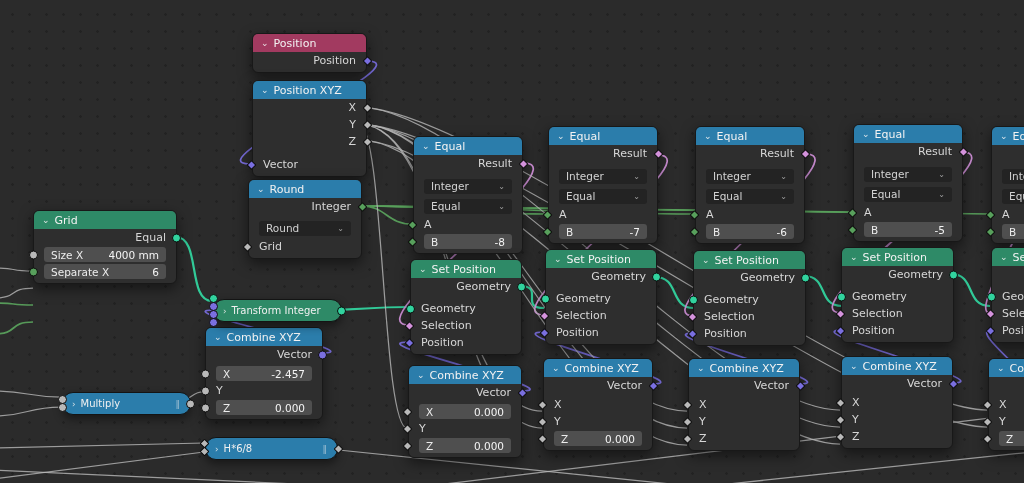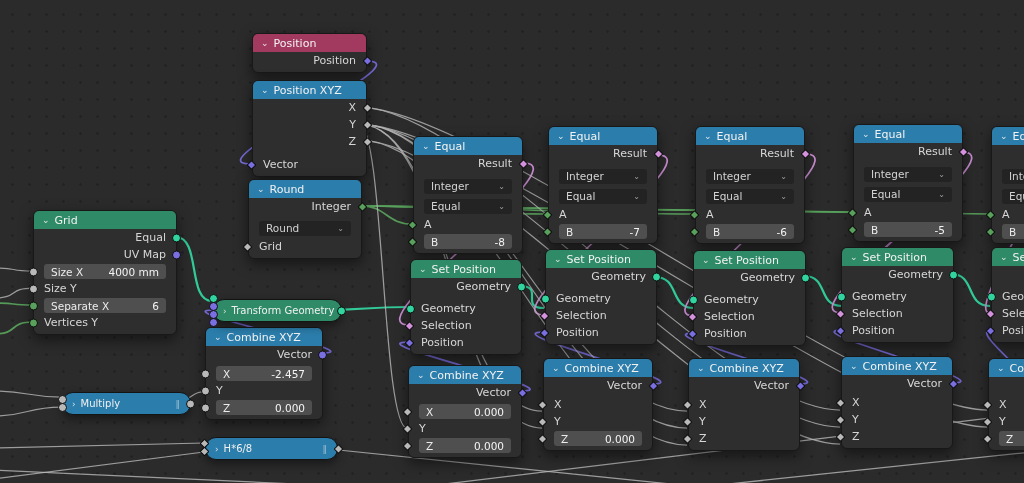--- a/index.html
+++ b/index.html
@@ -142,50 +142,38 @@
     </div>
     <div class="node" style="left: 33px; top: 210px; width: 142px;">
       <div class="hdr" style="background: rgb(46, 138, 103);">
         <span class="chev">⌄</span>
         <span>Grid</span>
       </div>
       <div class="row out">
         <span class="lbl">Equal</span>
         <span class="sock c" style="background: rgb(49, 211, 158); right: -5px; top: 50%; transform: translateY(-50%);"></span>
       </div>
-      <div class="row out">
-        <span class="lbl">UV Map</span>
-        <span class="sock c" style="background: rgb(122, 111, 224); right: -5px; top: 50%; transform: translateY(-50%);"></span>
-      </div>
       <div class="row">
         <div class="fld">
           <span>Size X</span>
           <span class="v">4000 mm</span>
         </div>
         <span class="sock c" style="background: rgb(185, 185, 185); left: -5px; top: 50%; transform: translateY(-50%);"></span>
       </div>
       <div class="row">
-        <span class="lbl">Size Y</span>
-        <span class="sock c" style="background: rgb(185, 185, 185); left: -5px; top: 50%; transform: translateY(-50%);"></span>
-      </div>
-      <div class="row">
         <div class="fld">
           <span>Separate X</span>
           <span class="v">6</span>
         </div>
         <span class="sock c" style="background: rgb(88, 160, 92); left: -5px; top: 50%; transform: translateY(-50%);"></span>
       </div>
-      <div class="row">
-        <span class="lbl">Vertices Y</span>
-        <span class="sock c" style="background: rgb(88, 160, 92); left: -5px; top: 50%; transform: translateY(-50%);"></span>
-      </div>
     </div>
     <div class="pill" style="left: 213px; top: 299px; width: 109px; background: rgb(46, 138, 103);">
       <span class="arrow">›</span>
-      <span>Transform Geometry</span>
+      <span>Transform Integer</span>
       <span class="sock c" style="background: rgb(49, 211, 158); left: -5px; top: -6px;"></span>
       <span class="sock c" style="background: rgb(122, 111, 224); left: -5px; top: 2px;"></span>
       <span class="sock c" style="background: rgb(122, 111, 224); left: -5px; top: 10px;"></span>
       <span class="sock c" style="background: rgb(122, 111, 224); left: -5px; top: 18px;"></span>
       <span class="sock c" style="background: rgb(49, 211, 158); right: -5px; top: 50%; transform: translateY(-50%);"></span>
     </div>
     <div class="node" style="left: 205px; top: 327px; width: 116px;">
       <div class="hdr" style="background: rgb(43, 125, 171);">
         <span class="chev">⌄</span>
         <span>Combine XYZ</span>

